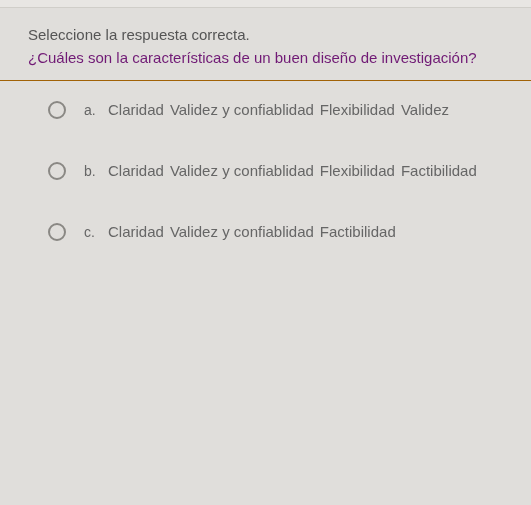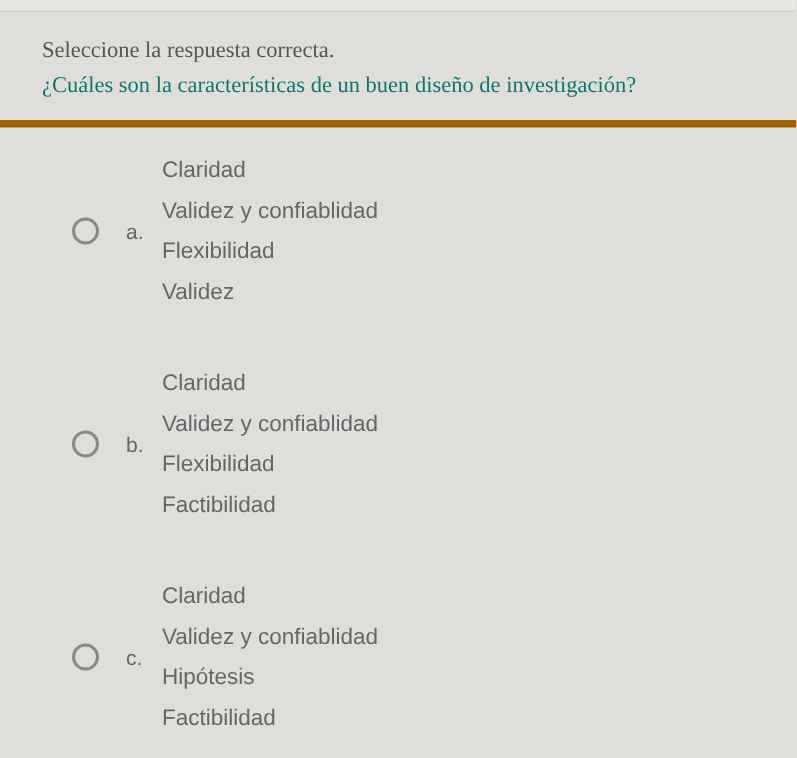--- a/index.html
+++ b/index.html
@@ -11,31 +11,30 @@
     overflow: hidden;
     color: #5a5a5a;
   }
   .header-strip {
     height: 8px;
     background: #e8e6e3;
     border-bottom: 1px solid #d0cec9;
   }
   .question-block {
     padding: 18px 20px 14px 28px;
-    border-bottom: 5px solid #a16207;
-    font-family: Liberation Serif, serif;
+    border-bottom: 1px solid #a16207;
   }
   .question-instruction {
     font-size: 15px;
     color: #555;
     margin-bottom: 6px;
   }
   .question-text {
     font-size: 15px;
-    color: #0f766e;
+    color: #701a75;
   }
   .options-area {
     padding: 18px 20px 10px 48px;
   }
   .option-row {
     display: flex;
     align-items: center;
     margin-bottom: 40px;
   }
   .radio {
@@ -49,21 +48,20 @@
     cursor: pointer;
   }
   .option-letter {
     font-size: 14px;
     color: #666;
     width: 24px;
     flex-shrink: 0;
   }
   .option-lines {
     display: flex;
-    flex-direction: column;
     gap: 6px;
   }
   .option-lines span {
     font-size: 15px;
     color: #666;
     line-height: 1.4;
   }
 </style>
 </head>
 <body>
@@ -98,18 +96,17 @@
       <span>Factibilidad</span>
     </div>
   </div>
 
   <div class="option-row" style="margin-bottom:0;">
     <div class="radio"></div>
     <div class="option-letter">c.</div>
     <div class="option-lines">
       <span>Claridad</span>
       <span>Validez y confiablidad</span>
-      <span>Hipótesis</span>
       <span>Factibilidad</span>
     </div>
   </div>
 
 </div>
 
 </body></html>

